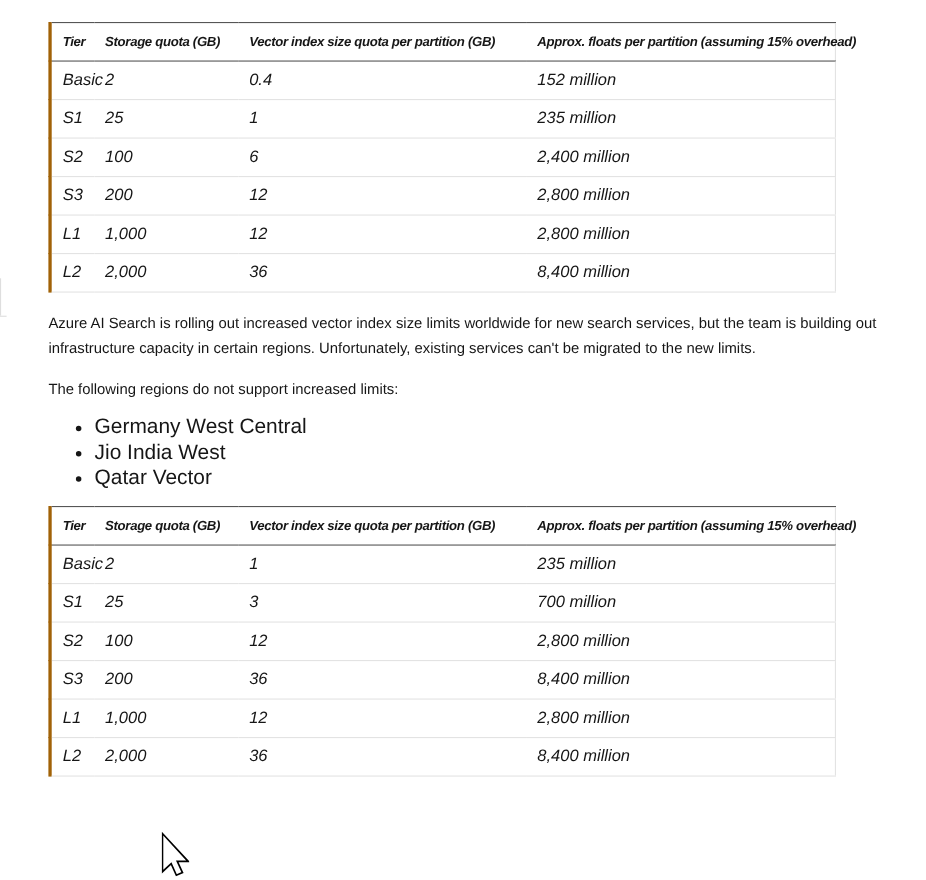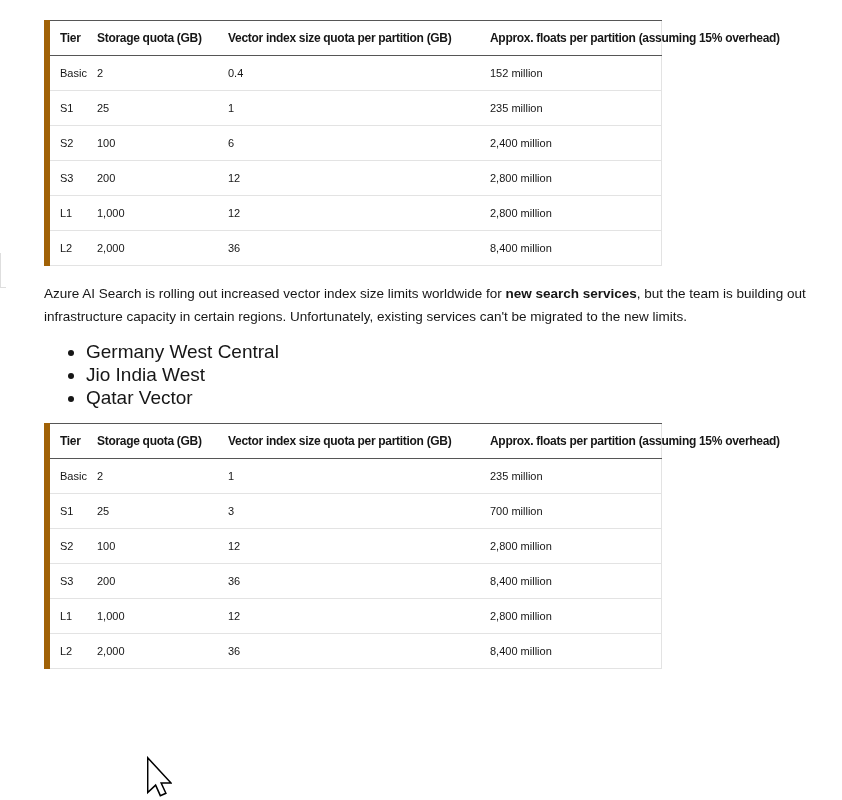--- a/index.html
+++ b/index.html
@@ -20,56 +20,57 @@
     color: #1a1a1a;
     margin: 0;
     line-height: 32px;
     letter-spacing: -0.2px;
   }
   #heading-after { margin-top: 26px; }
 
   table.quota-table {
     border-collapse: collapse;
     table-layout: fixed;
-    width: 618px;
+    width: 716px;
     margin-top: 16px;
-    border-left: 6px solid #a16207;
+    border-left: 3px solid #a16207;
     border-right: 1px solid #e3e3e3;
+    font-style: italic;
   }
   #table-after { margin-top: 14px; }
   table.quota-table th {
     border-top: 1px solid #565656;
     border-bottom: 1px solid #565656;
     font-size: 12px;
     font-weight: 700;
     letter-spacing: -0.3px;
     text-align: left;
     padding: 9px 10px;
     line-height: 16px;
     white-space: nowrap;
     color: #161616;
   }
   table.quota-table td {
     border-bottom: 1px solid #e3e3e3;
-    font-size: 11px;
+    font-size: 15px;
     line-height: 16px;
     padding: 9px 10px;
     white-space: nowrap;
     color: #161616;
   }
 
   p.body-text {
     font-size: 13.5px;
     line-height: 23px;
     margin: 16px 0 0 0;
     max-width: 780px;
     color: #161616;
   }
   #para-regions { margin-top: 14px; }
-  p.body-text strong { font-weight: 700; }
+  p.body-text strong { font-weight: 400; }
 
   ul.region-list {
     margin: 12px 0 0 0;
     padding-left: 42px;
     list-style: disc;
   }
   ul.region-list li {
     font-size: 19px;
     line-height: 23px;
     color: #161616;
@@ -152,20 +153,21 @@
           <td>2,000</td>
           <td>36</td>
           <td>8,400 million</td>
         </tr>
       </tbody>
   </table>
 
 
   <p class="body-text"><span>Azure AI Search is rolling out increased vector index size limits worldwide for </span><strong>new search services</strong><span>, but the team is building out infrastructure capacity in certain regions. Unfortunately, existing services can't be migrated to the new limits.</span></p>
 
+  <p class="body-text" id="para-regions"><span>The following regions </span><strong>do not</strong><span> support increased limits:</span></p>
 
   <ul class="region-list">
       <li>Germany West Central</li>
       <li>Jio India West</li>
       <li>Qatar Vector</li>
     </ul>
 
   <table class="quota-table" id="table-after">
     <colgroup>
       <col style="width:40px">

